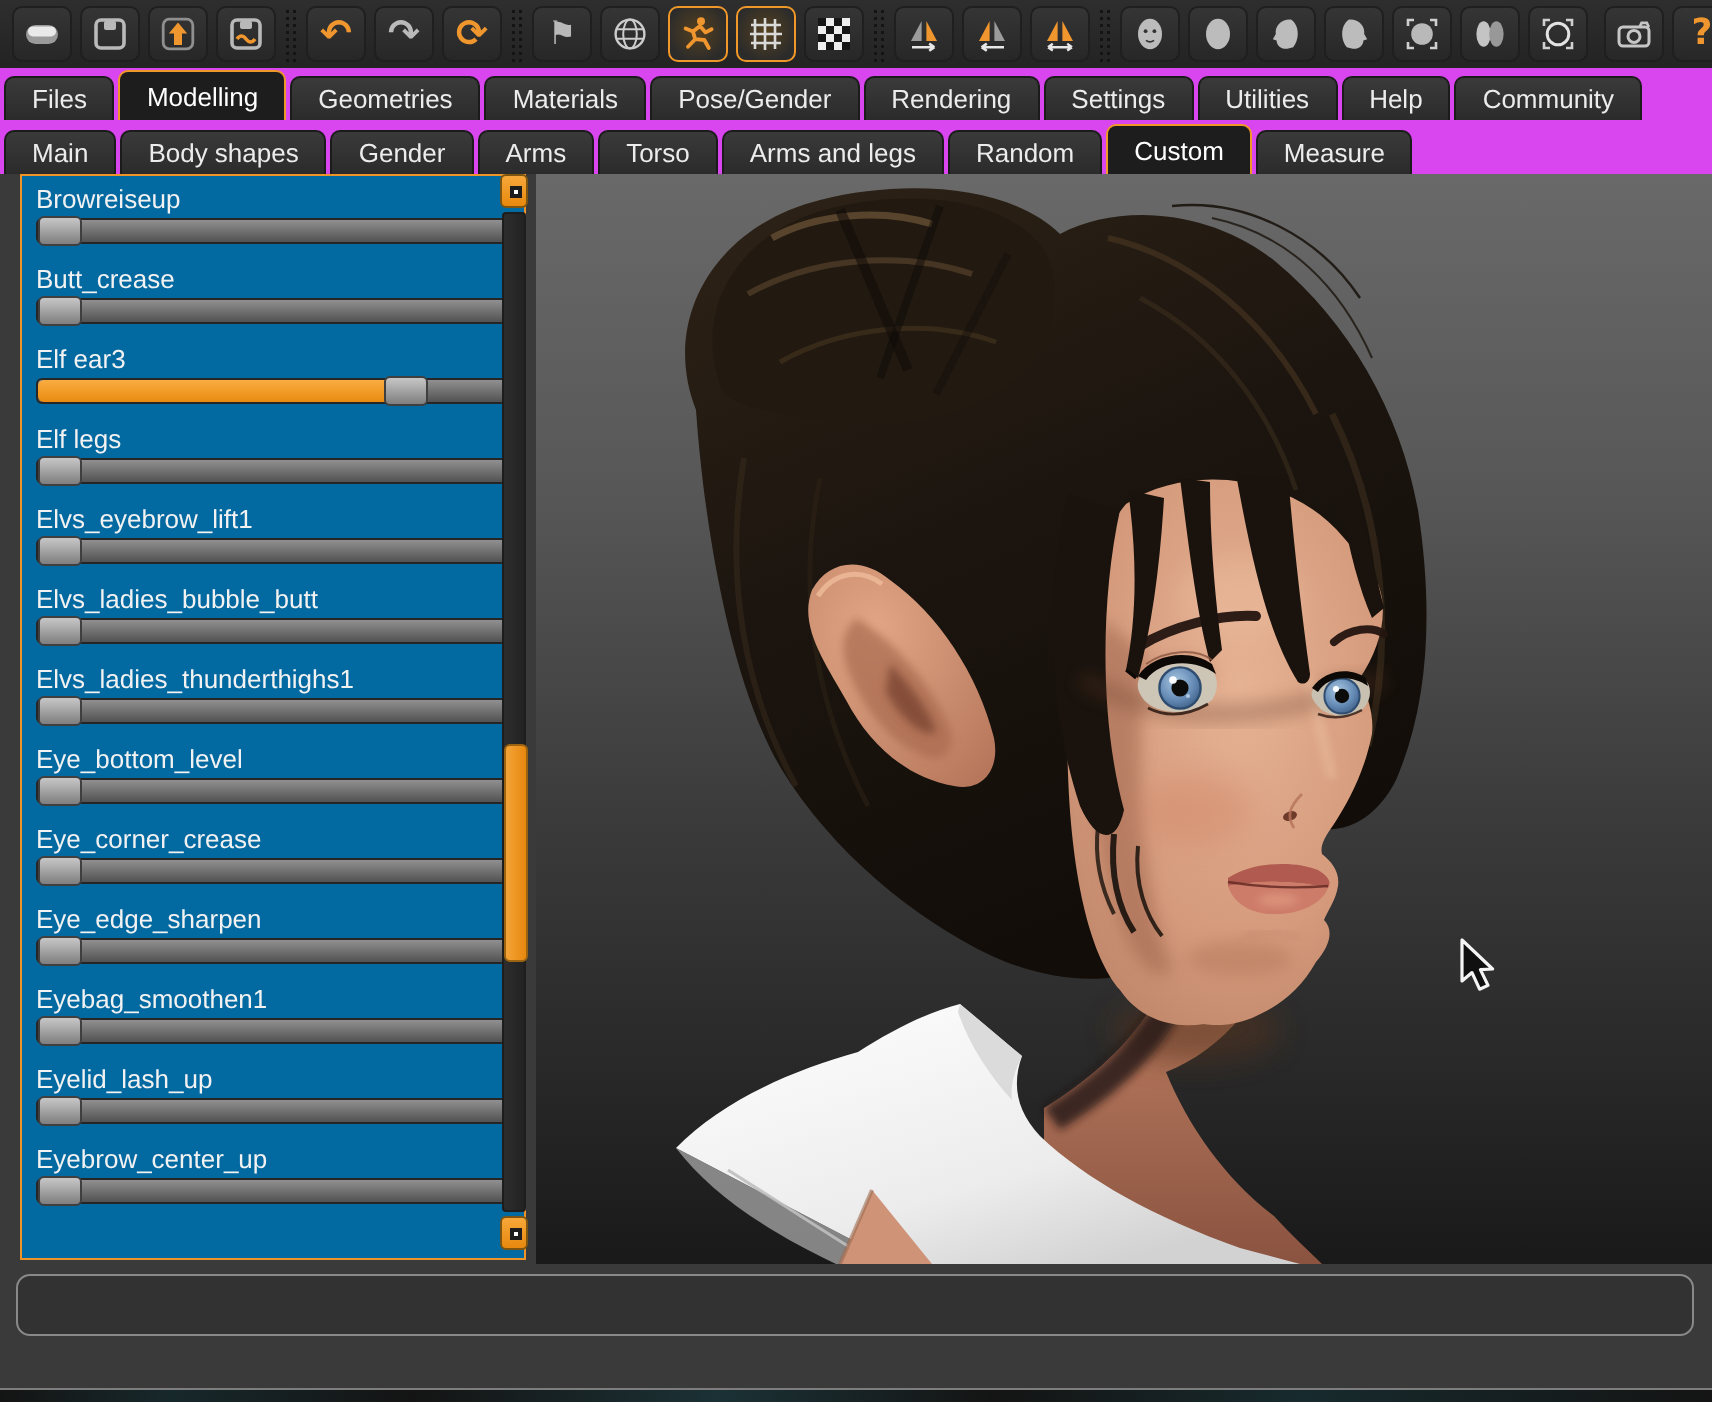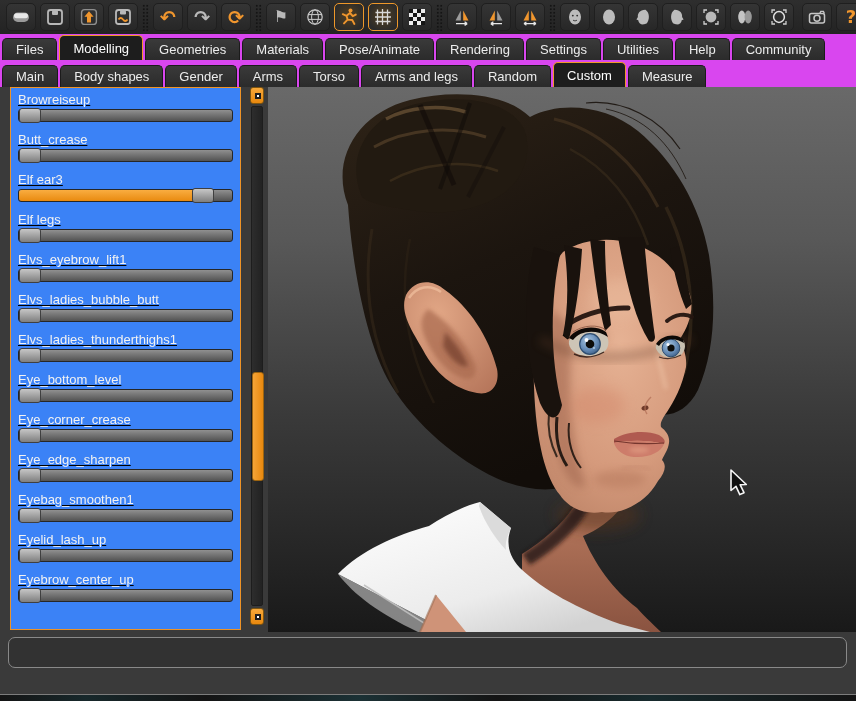--- a/index.html
+++ b/index.html
@@ -24,22 +24,22 @@
   .tabs{position:absolute;left:0;width:856px;display:flex;align-items:flex-end;gap:2px;
     padding:0 2px;background:#d946ef;box-sizing:border-box;}
   #tabrow1{top:34px;height:26px;}
   #tabrow2{top:60px;height:27px;}
   .tab{height:21px;display:flex;align-items:center;padding:0 13px;
     background:linear-gradient(#3a3a3a,#2b2b2b);border:1px solid #1b1b1b;border-bottom:none;
     border-radius:5px 5px 0 0;color:#ececec;font-size:13px;cursor:pointer;white-space:nowrap;}
   .tab.active{background:#1d1d1d;border:1px solid #ef9829;border-bottom:none;height:24px;color:#ffffff;}
 
   
-  #panel{position:absolute;left:10px;top:87px;width:231px;height:543px;background:#3b82f6;
-    border:1px solid #ee9327;box-sizing:border-box;overflow:hidden;text-decoration:underline;}
+  #panel{position:absolute;left:10px;top:87px;width:253px;height:543px;background:#0369a1;
+    border:1px solid #ee9327;box-sizing:border-box;overflow:hidden;}
   .slider-row{height:40px;padding:2px 7px 0;box-sizing:border-box;}
   .slider-label{color:#f2f2f2;font-size:13px;height:19px;line-height:19px;white-space:nowrap;}
   .slider-track{position:relative;height:13px;border-radius:3px;
     background:linear-gradient(#909090,#525252);border:1px solid #262626;box-sizing:border-box;cursor:pointer;}
   .slider-fill{position:absolute;left:0;top:0;bottom:0;border-radius:3px 0 0 3px;
     background:linear-gradient(#f9ad41,#e98a0f);}
   .slider-handle{position:absolute;top:-2px;width:22px;height:15px;border-radius:3px;
     background:linear-gradient(#c7c7c7,#7e7e7e);border:1px solid #3f3f3f;box-sizing:border-box;cursor:pointer;}
 
   
@@ -268,21 +268,21 @@
       <div class="tab active">
         <span>Modelling</span>
       </div>
       <div class="tab">
         <span>Geometries</span>
       </div>
       <div class="tab">
         <span>Materials</span>
       </div>
       <div class="tab">
-        <span>Pose/Animate</span>
+        <span>Pose/Gender</span>
       </div>
       <div class="tab">
         <span>Rendering</span>
       </div>
       <div class="tab">
         <span>Settings</span>
       </div>
       <div class="tab">
         <span>Utilities</span>
       </div>

